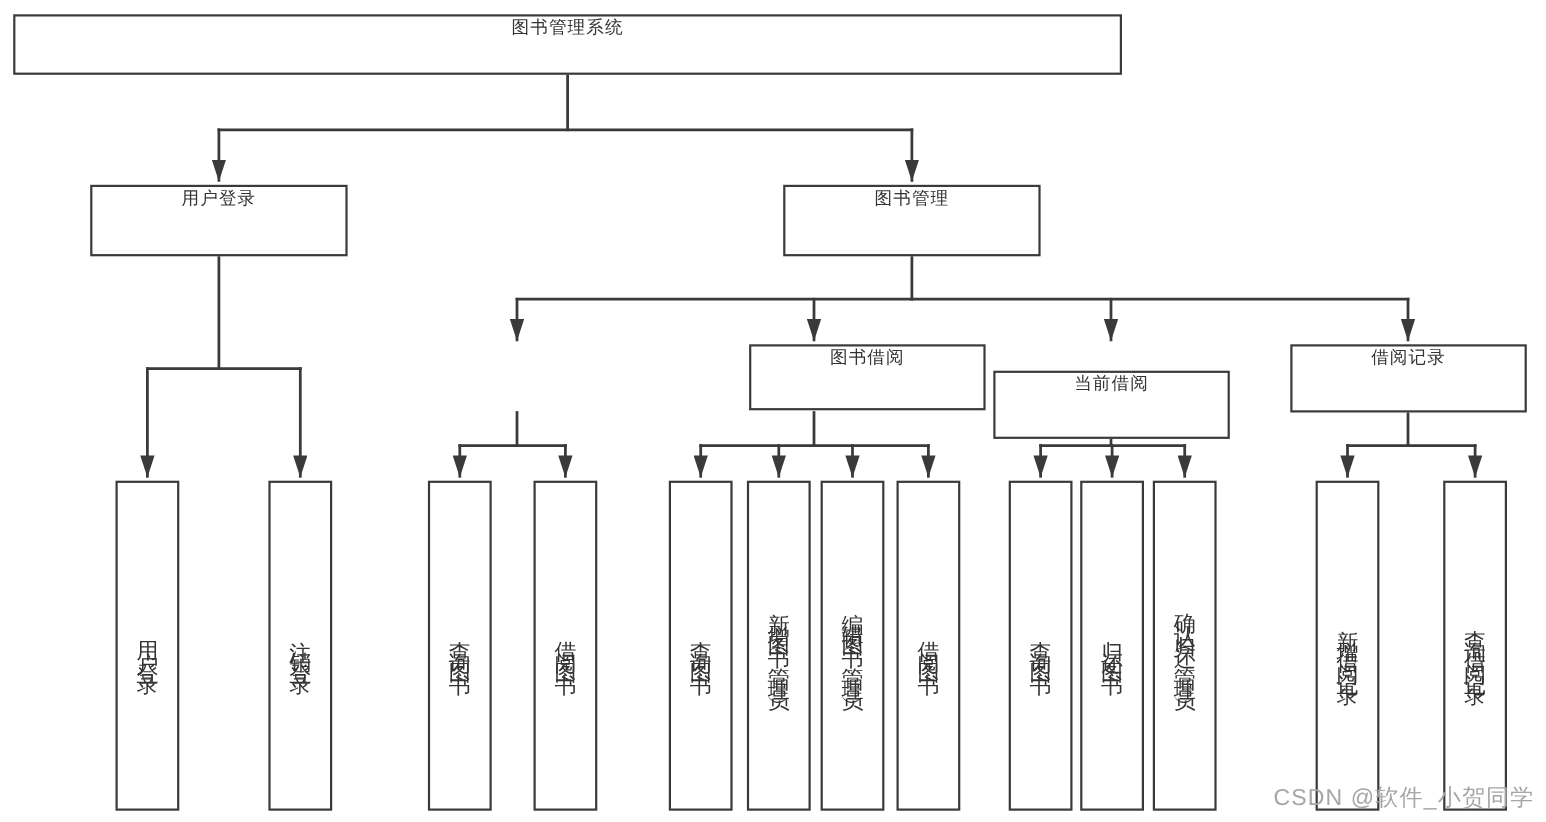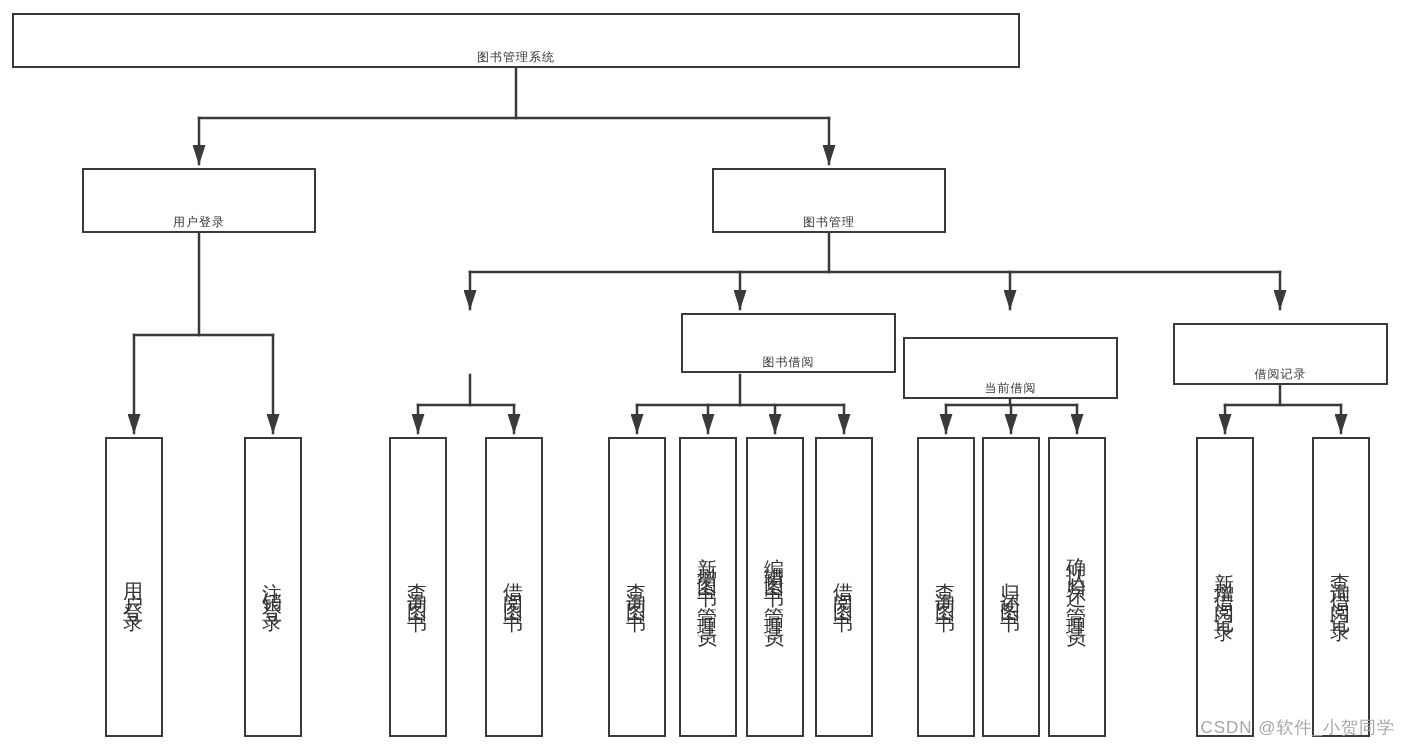--- a/index.html
+++ b/index.html
@@ -33,23 +33,23 @@
     fill: none;
     stroke-linecap: square;
   }
   .arrowhead { fill: var(--line); }
 
   .hnode {
     position: absolute;
     background: var(--bg);
     border: 2px solid var(--line);
     display: flex;
-    align-items: flex-end;
+    align-items: flex-start;
     justify-content: center;
-    font-size: 12px;
+    font-size: 16px;
     color: var(--text);
     letter-spacing: 1px;
     z-index: 2;
   }
 
   .vnode {
     position: absolute;
     top: 437px;
     width: 58px;
     height: 300px;
@@ -66,21 +66,21 @@
     white-space: nowrap;
     font-size: 20px;
     letter-spacing: 10px;
     color: var(--text);
   }
 
   .watermark {
     position: absolute;
     right: 10px;
     bottom: 8px;
-    font-size: 17px;
+    font-size: 21px;
     color: var(--watermark);
     letter-spacing: 1px;
     z-index: 3;
     white-space: nowrap;
   }
 </style>
 </head>
 <body>
 
 <div class="canvas">
@@ -143,21 +143,21 @@
   <div class="hnode" style="left:712px; top:168px; width:234px; height:65px;">
     <span>图书管理</span>
   </div>
 
   <div class="hnode" style="left:633px; top:313px; width:215px; height:60px;margin-left:48px;">
     <span>图书借阅</span>
   </div>
   <div class="hnode" style="left:903px; top:313px; width:215px; height:62px;margin-top:24px;">
     <span>当前借阅</span>
   </div>
-  <div class="hnode" style="left:1173px; top:313px; width:215px; height:62px;margin-top:10px;">
+  <div class="hnode" style="left:1173px; top:313px; width:215px; height:62px;">
     <span>借阅记录</span>
   </div>
 
   <div class="vnode" style="left:105px;">
     <span class="vtext">用户登录</span>
   </div>
   <div class="vnode" style="left:244px;">
     <span class="vtext">注销登录</span>
   </div>
 

